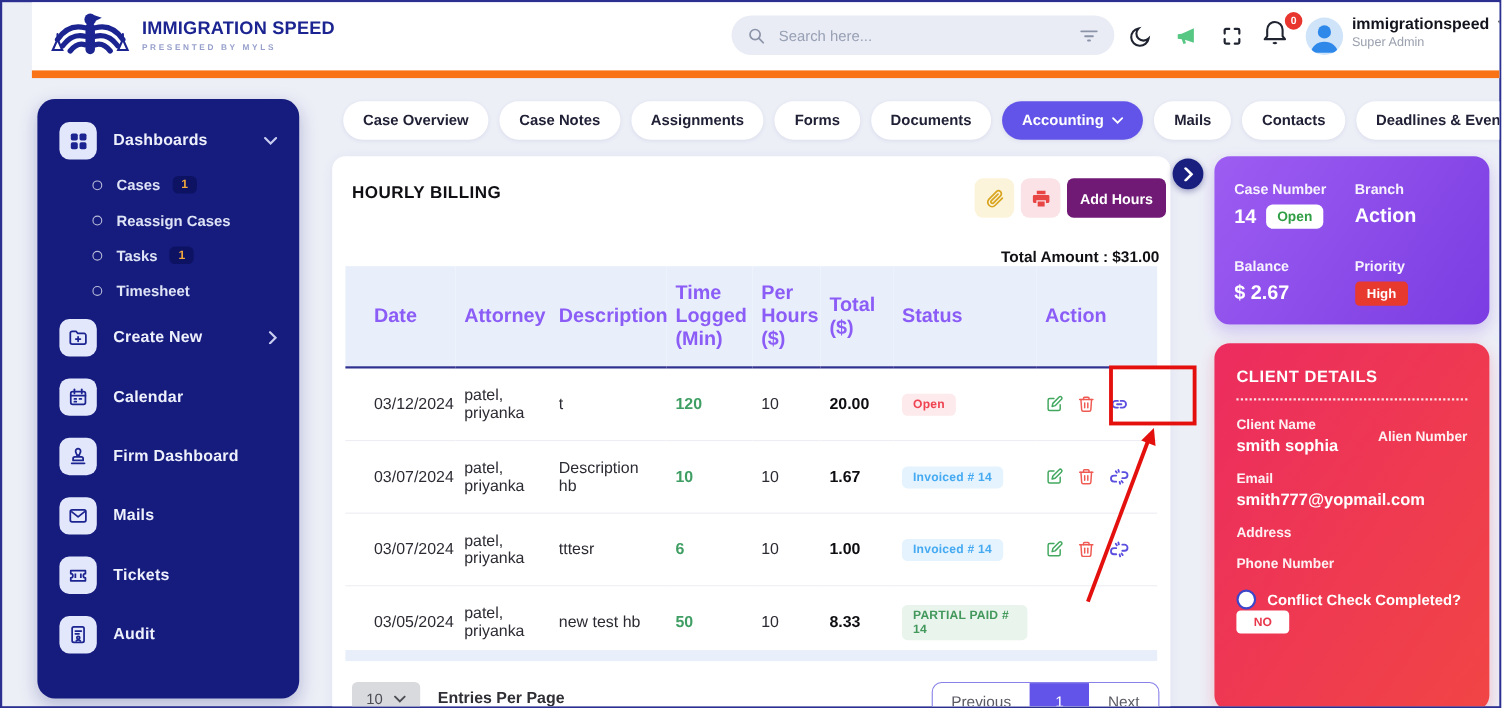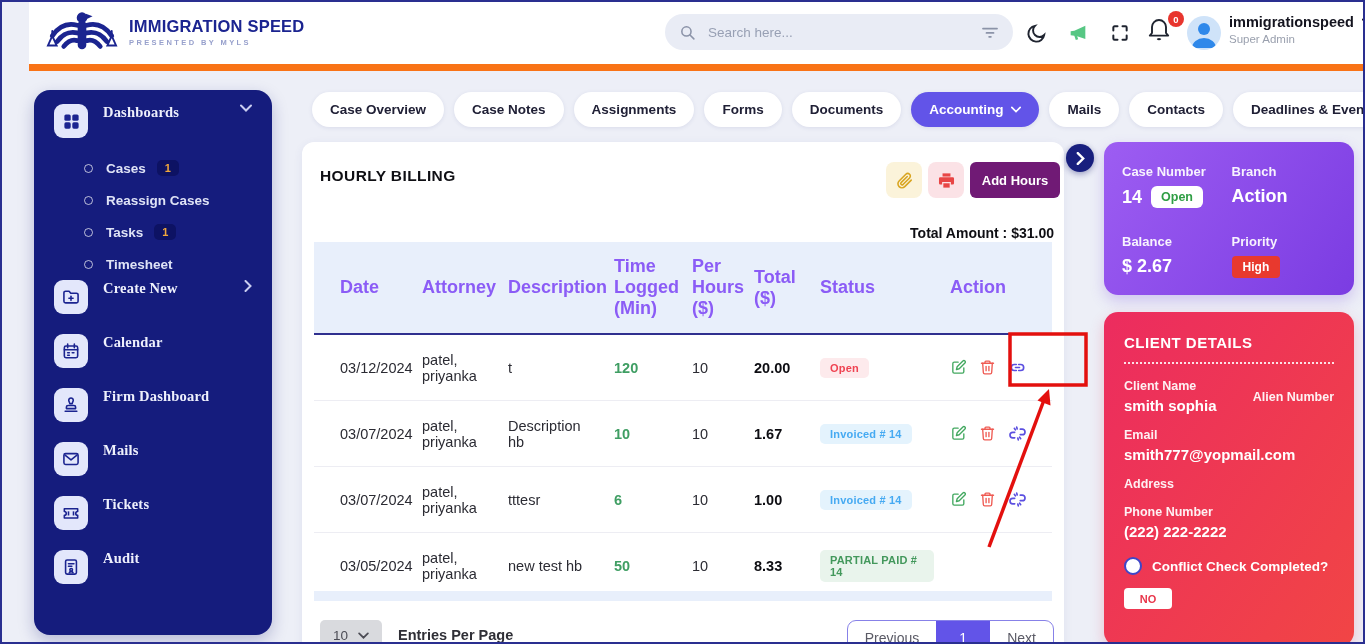--- a/index.html
+++ b/index.html
@@ -24,21 +24,21 @@
   .bell-badge{position:absolute;right:-3px;top:-5px;min-width:16px;height:16px;border-radius:8px;background:#e8352e;
               color:#fff;font-size:9.5px;font-weight:800;display:flex;align-items:center;justify-content:center;}
   .avatar{position:absolute;left:1158px;top:14px;width:34px;height:34px;border-radius:50%;background:#cfe3f9;overflow:hidden;}
   .user-block{position:absolute;left:1200px;top:12px;}
   .user-name{font-size:14.5px;font-weight:800;color:#14141f;display:flex;align-items:center;gap:8px;}
   .user-role{font-size:11.5px;color:#9aa0ae;margin-top:3px;}
 
   
   .sidebar{position:absolute;left:32px;top:88px;width:238px;height:545px;background:#151c7d;border-radius:16px;
            padding:14px 0 0 0;box-sizing:border-box;overflow:hidden;box-shadow:0 6px 16px rgba(20,28,120,.25);}
-  .side-main{display:flex;gap:15px;height:48px;padding:0 20px;cursor:pointer;font-family:Liberation Serif, serif;}
+  .side-main{display:flex;align-items:center;gap:15px;height:48px;padding:0 20px;cursor:pointer;}
   .side-main.h54{height:54px;}
   .ico-box{width:34px;height:34px;border-radius:9px;background:#e3e7fb;display:flex;align-items:center;justify-content:center;flex:none;}
   .side-label{flex:1;font-size:14.5px;font-weight:700;color:#eef0fc;letter-spacing:.2px;}
   .side-chev{color:#c9cdf0;font-size:12px;}
   .sub-item{display:flex;align-items:center;height:32px;padding-left:50px;cursor:pointer;}
   .sub-dot{width:7px;height:7px;border-radius:50%;border:1.5px solid rgba(255,255,255,.7);margin-right:13px;flex:none;}
   .sub-label{font-size:13.5px;font-weight:700;color:#dfe3f6;}
   .count-badge{margin-left:11px;background:#0d1263;color:#f0a73c;font-size:11px;font-weight:800;
                padding:2px 8px;border-radius:5px;}
 
@@ -103,21 +103,21 @@
                box-shadow:0 6px 14px rgba(230,60,90,.25);}
   .client-title{font-size:15px;font-weight:800;letter-spacing:.5px;}
   .client-divider{border-bottom:2px dotted rgba(255,255,255,.85);margin:11px 0 15px 0;}
   .field-label{font-size:12.5px;font-weight:600;color:rgba(255,255,255,.93);}
   .field-value{font-size:15px;font-weight:800;margin-top:4px;}
   .field{margin-bottom:14px;}
   .name-row{display:flex;justify-content:space-between;align-items:center;}
   .conflict-row{display:flex;align-items:center;gap:10px;margin-top:17px;cursor:pointer;}
   .conflict-circle{width:14px;height:14px;border-radius:50%;background:#fff;border:2.5px solid #3d46c8;flex:none;}
   .conflict-label{font-size:13.5px;font-weight:600;}
-  .no-btn{margin-top:13px;width:48px;height:21px;background:#fff;color:#e8364b;font-size:11px;font-weight:800;
+  .no-btn{margin-top:1px;width:48px;height:21px;background:#fff;color:#e8364b;font-size:11px;font-weight:800;
           border-radius:4px;display:flex;align-items:center;justify-content:center;cursor:pointer;}
 
   .annotation{position:absolute;left:0;top:0;pointer-events:none;z-index:50;}
 </style>
 </head>
 <body>
 
 <div class="page">
 
   <div class="topbar">
@@ -578,21 +578,20 @@
       <div class="field-label">Email</div>
       <div class="field-value">smith777@yopmail.com</div>
     </div>
 
     <div class="field">
       <div class="field-label">Address</div>
     </div>
 
     <div class="field" style="margin-bottom:0;">
       <div class="field-label">Phone Number</div>
-      <div class="field-value">(222) 222-2222</div>
     </div>
 
     <div class="conflict-row">
       <span class="conflict-circle"></span>
       <span class="conflict-label">Conflict Check Completed?</span>
     </div>
     <div class="no-btn">NO</div>
   </div>
 
   <svg class="annotation" width="1365" height="644" viewBox="0 0 1365 644">

